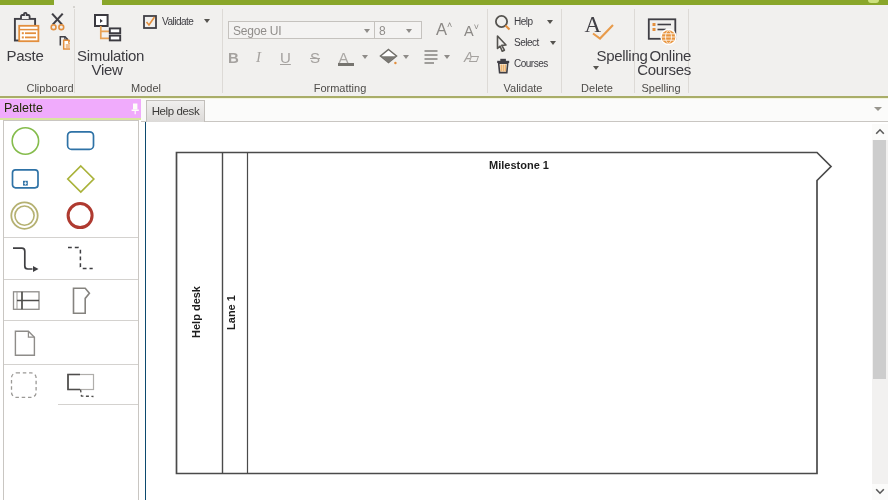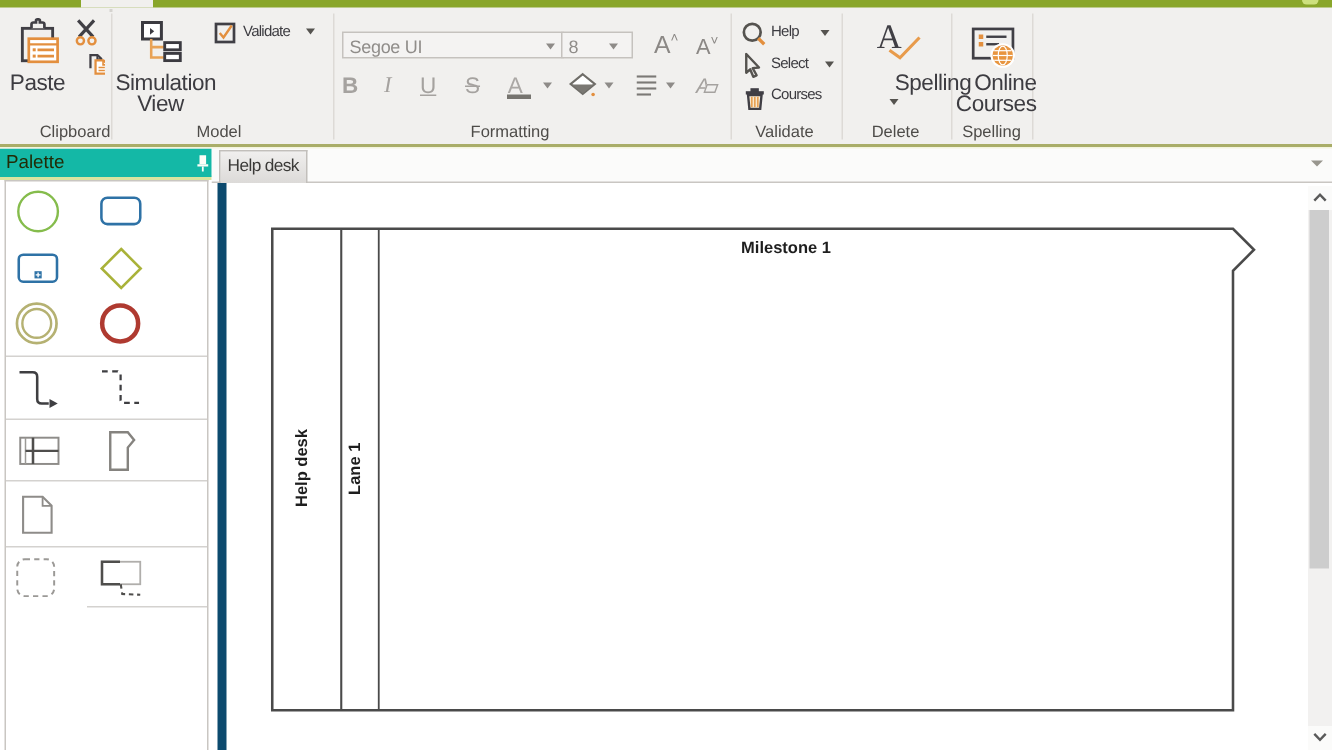--- a/index.html
+++ b/index.html
@@ -20,26 +20,26 @@
 
 .combo { position:absolute; height:18px; background:#F4F3F2; border:1px solid #C5C2BE; }
 .combo .ctext { position:absolute; left:4px; top:2px; font-size:12px; color:#908D8A; letter-spacing:-0.2px; }
 .combo .carr { position:absolute; right:5px; top:6.5px; width:0; height:0; border-left:3.5px solid transparent; border-right:3.5px solid transparent; border-top:4px solid #8E8B88; }
 
 #tabstrip { position:absolute; left:141px; top:97px; width:747px; height:25px; background:#FBFBFA; border-bottom:1px solid #C9C6C2; }
 #doctab { position:absolute; left:5px; top:3px; width:59px; height:22px; background:linear-gradient(#F0EFEE,#DCDAD8); border:1px solid #C2BFBB; border-bottom:none; font-size:11.5px; letter-spacing:-0.4px; color:#3B3A38; text-align:center; line-height:21px; }
 #tabarr { position:absolute; left:733px; top:10px; width:0; height:0; border-left:4.3px solid transparent; border-right:4.3px solid transparent; border-top:4.8px solid #98968E; }
 
 #palette { position:absolute; left:0; top:97px; width:141px; height:403px; background:#fff; }
-#palhead { position:absolute; left:0; top:1.8px; width:141px; height:19px; background:#14b8a6; }
+#palhead { position:absolute; left:0; top:1.8px; width:141px; height:19px; background:#f0abfc; }
 #palstrip { position:absolute; left:0; top:20px; width:141px; height:3px; background:#D9E4A0; }
 #palhead span { position:absolute; left:4px; top:2.5px; font-size:12.5px; color:#222B06; }
 #palbody { position:absolute; left:3px; top:23px; width:136px; height:380px; background:#fff; border:1px solid #C9C6C2; border-bottom:none; }
 
-#canvas { position:absolute; left:145px; top:122px; width:727px; height:378px; background:#fff; border-left:6px solid #0c4a6e; }
+#canvas { position:absolute; left:145px; top:122px; width:727px; height:378px; background:#fff; border-left:1px solid #0c4a6e; }
 
 #vscroll { position:absolute; left:872px; top:124px; width:16px; height:376px; background:#F2F1F0; }
 #vthumb { position:absolute; left:1px; top:16px; width:12.8px; height:239px; background:#CDCDCD; }
 </style>
 </head>
 <body>
 <div id="stage">
   <div id="ribbon">
     <div id="topbar"></div>
       <div id="topgap"></div>

